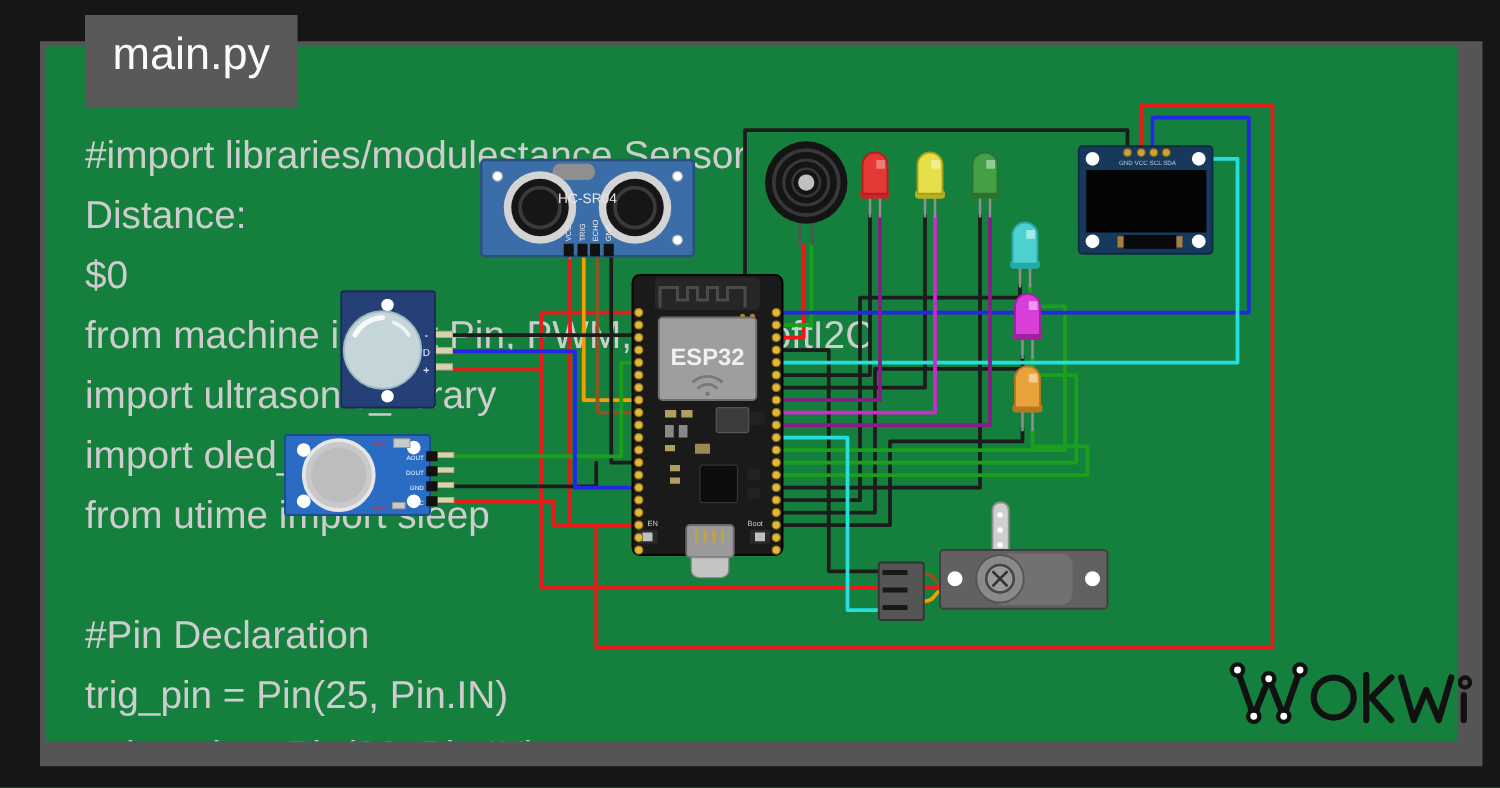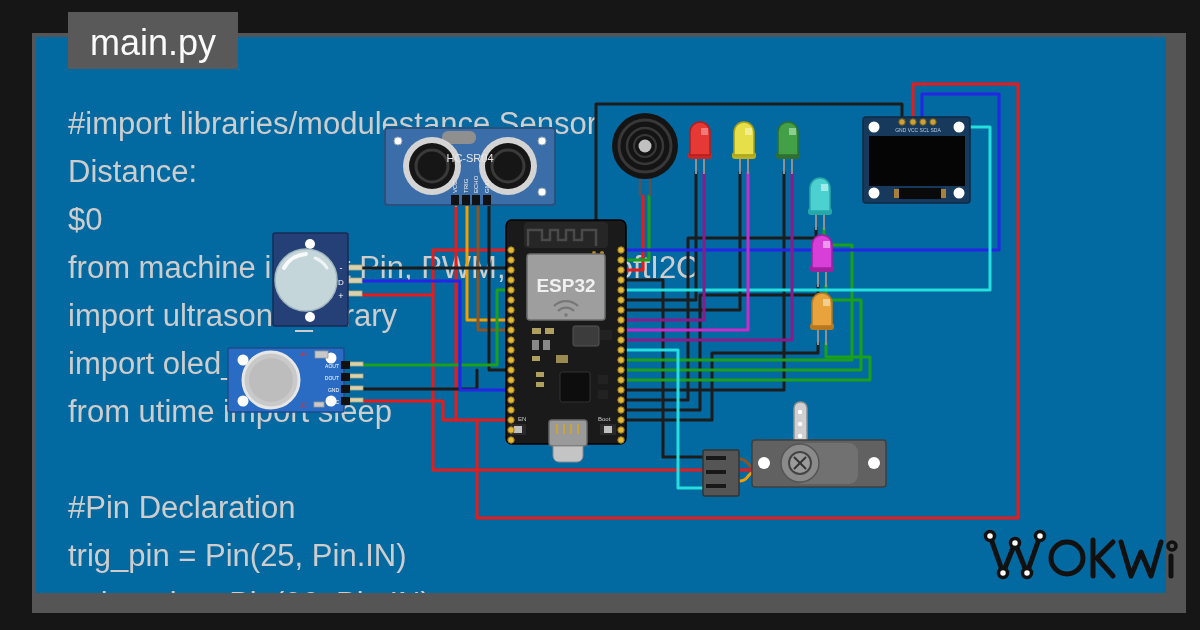--- a/index.html
+++ b/index.html
@@ -2,25 +2,25 @@
 <html><head>
 <meta charset="utf-8">
 <style>
   html,body{margin:0;padding:0;}
   body{
     width:1200px;height:630px;position:relative;overflow:hidden;
     background:#161616;
     font-family:"Liberation Sans", sans-serif;
   }
   .frame{position:absolute;left:32px;top:33px;width:1154px;height:580px;background:#555555;}
-  .canvas{position:absolute;left:36px;top:37px;width:1130px;height:556px;background:#0369a1;overflow:hidden;}
+  .canvas{position:absolute;left:36px;top:37px;width:1130px;height:556px;background:#15803d;overflow:hidden;}
   .code{position:absolute;left:32px;top:63px;color:#cdcdcd;font-size:31px;line-height:48px;white-space:pre;}
   .code-line{height:48px;}
   .tab{
-    position:absolute;left:68px;top:12px;height:57px;background:#595959;color:#fafafa;
+    position:absolute;left:68px;top:12px;height:74px;background:#595959;color:#fafafa;
     font-size:36px;line-height:62px;padding:0 22px;z-index:6;
   }
   svg.overlay{position:absolute;left:0;top:0;z-index:4;pointer-events:none;}
 </style>
 </head>
 <body>
 
 <div class="frame"></div>
 
 <div class="canvas">

